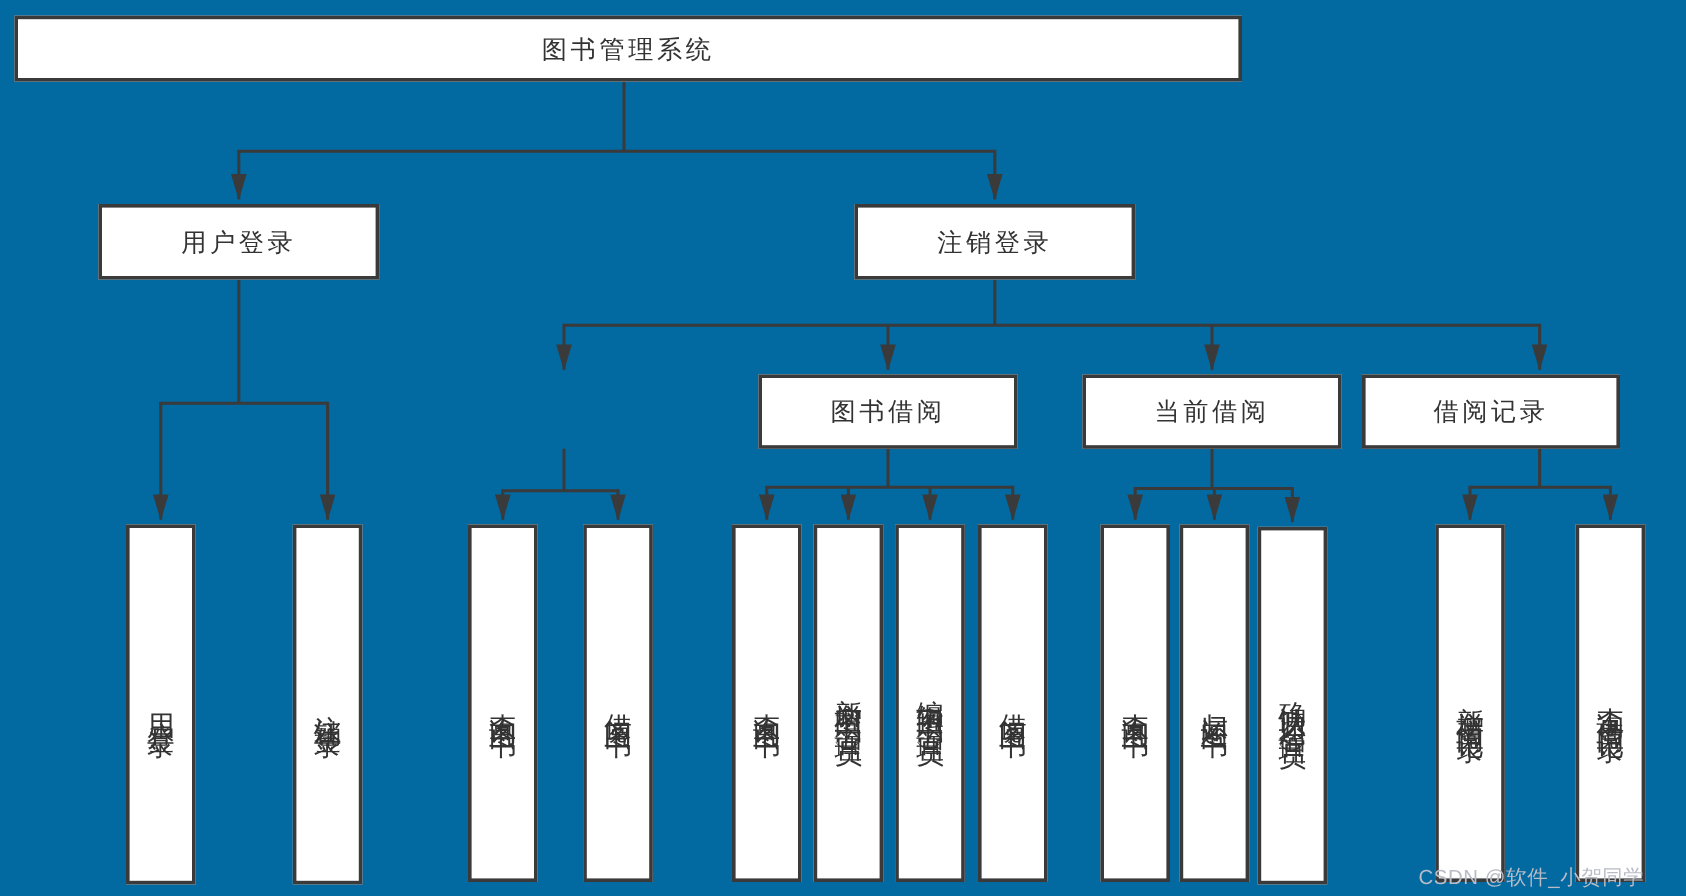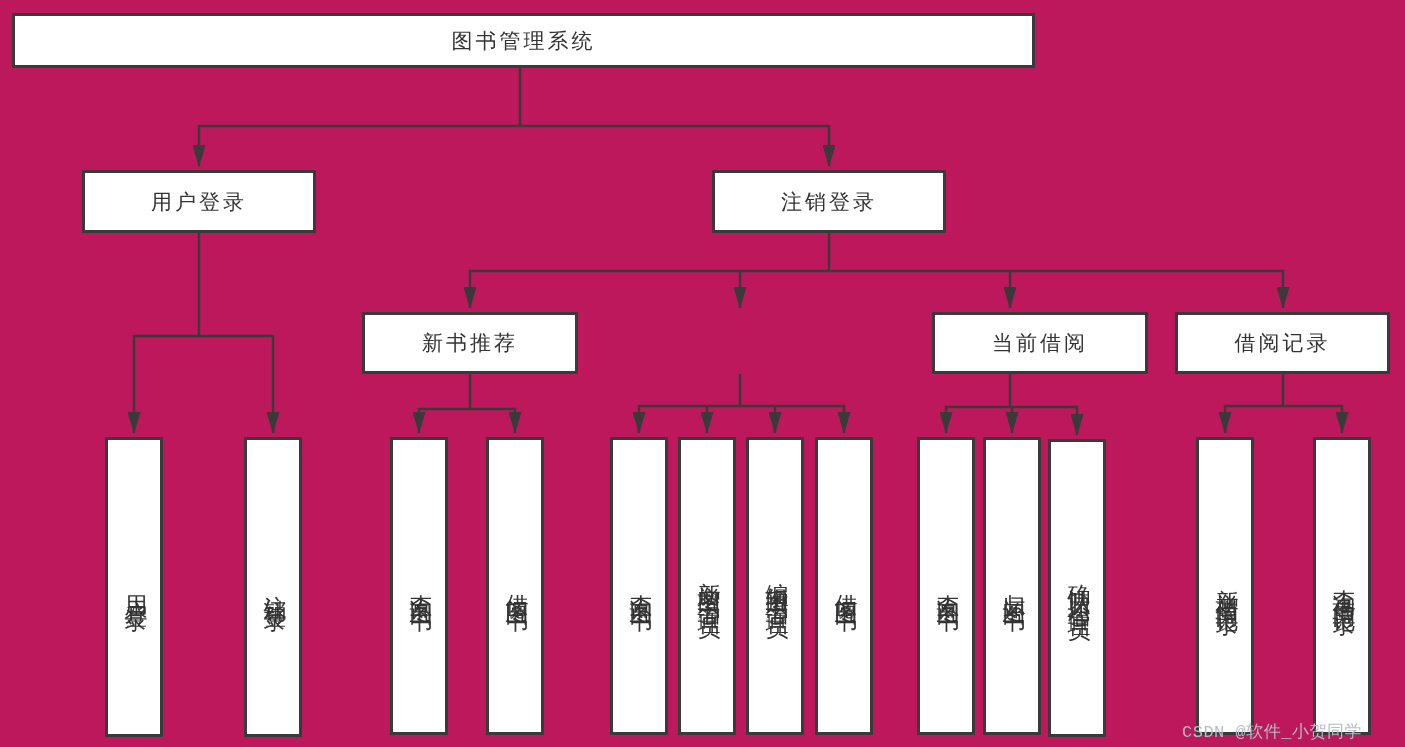--- a/index.html
+++ b/index.html
@@ -1,20 +1,20 @@
 <!DOCTYPE html>
 <html><head>
 <meta charset="utf-8">
 <style>
   html,body{margin:0;padding:0;background:#ffffff;}
   .stage{
     position:relative;
     width:1405px;height:747px;
-    background:#be185d;
-    font-family:Liberation Mono, monospace;
+    background:#0369a1;
+    font-family:Liberation Sans, sans-serif;
     color:#333333;
     overflow:hidden;
   }
   svg.connectors{position:absolute;left:0;top:0;z-index:1;}
   .node{
     position:absolute;
     box-sizing:border-box;
     border:3px solid #3a3a3a;
     background:#ffffff;
     display:flex;align-items:center;justify-content:center;
@@ -99,27 +99,27 @@
     <span>图书管理系统</span>
   </div>
 
   <div class="node h-node" style="left:82px;top:170px;width:234px;height:63px;">
     <span>用户登录</span>
   </div>
   <div class="node h-node" style="left:712px;top:170px;width:234px;height:63px;">
     <span>注销登录</span>
   </div>
 
-  <div class="node h-node" style="left:362px;top:312px;width:216px;height:62px;">
-    <span>新书推荐</span>
+  <div class="node h-node" style="left:632px;top:312px;width:216px;height:62px;">
+    <span>图书借阅</span>
   </div>
-  <div class="node h-node" style="left:902px;top:312px;width:216px;height:62px;margin-left:30px;">
+  <div class="node h-node" style="left:902px;top:312px;width:216px;height:62px;">
     <span>当前借阅</span>
   </div>
-  <div class="node h-node" style="left:1175px;top:312px;width:215px;height:62px;">
+  <div class="node h-node" style="left:1135px;top:312px;width:215px;height:62px;">
     <span>借阅记录</span>
   </div>
 
   <div class="node v-node" style="left:105px;top:437px;width:58px;height:300px;">
     <span class="v-text">用户登录</span>
   </div>
   <div class="node v-node" style="left:244px;top:437px;width:58px;height:300px;">
     <span class="v-text">注销登录</span>
   </div>
 

